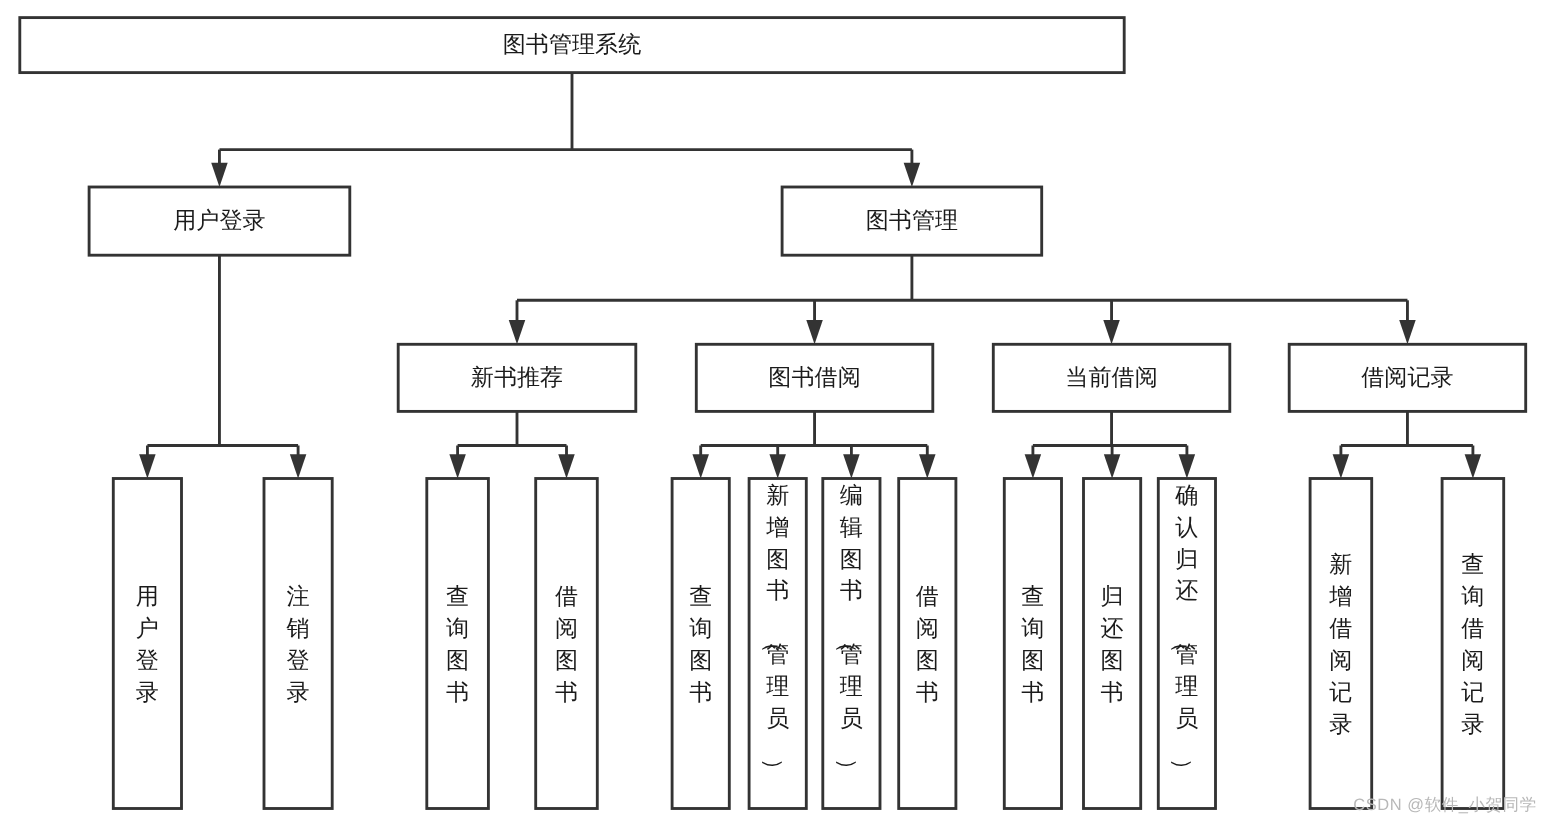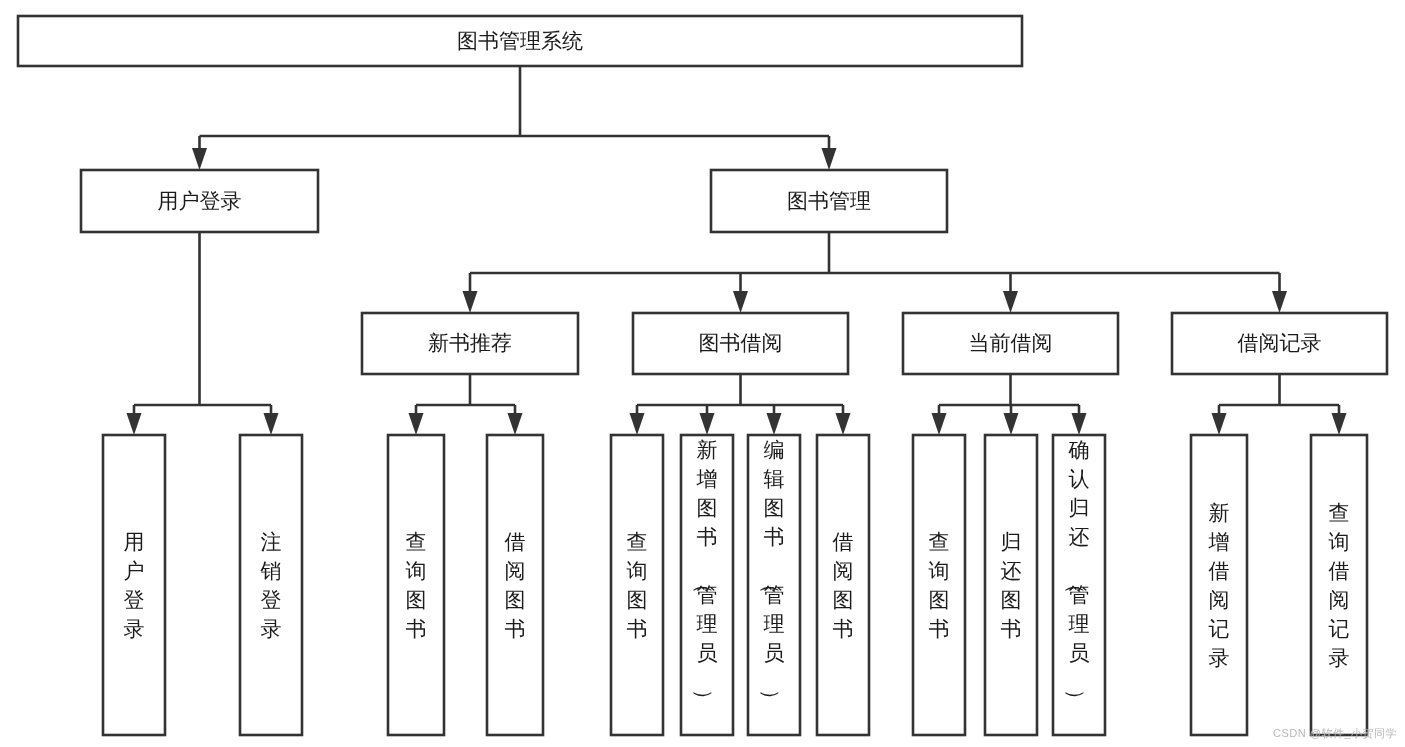--- a/index.html
+++ b/index.html
@@ -48,21 +48,21 @@
     font-family: "Liberation Sans", "DejaVu Sans", sans-serif;
     font-size: 21px;
     fill: #1b1b1b;
     text-anchor: middle;
   }
   .watermark {
     position: absolute;
     right: 8px;
     bottom: 6px;
     font-family: "Liberation Sans", "DejaVu Sans", sans-serif;
-    font-size: 11px;
+    font-size: 15px;
     color: #b8b8b8;
     letter-spacing: 0.5px;
     white-space: nowrap;
     user-select: none;
   }
 </style>
 </head>
 <body>
 
 <div id="chart-root">

